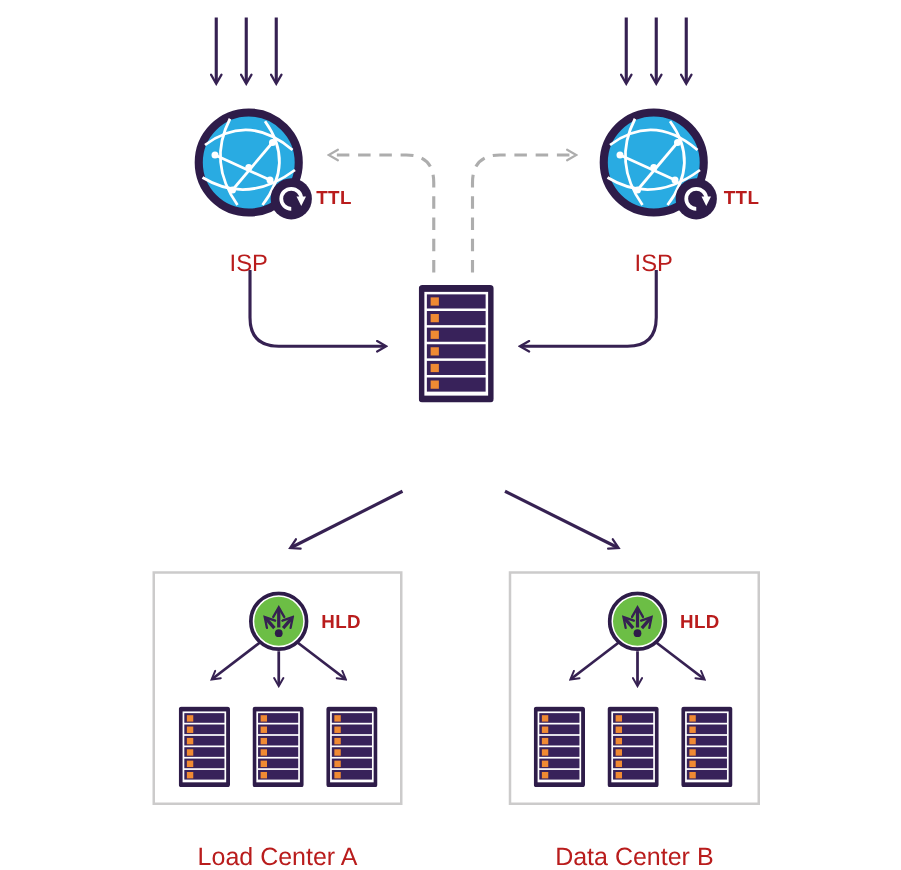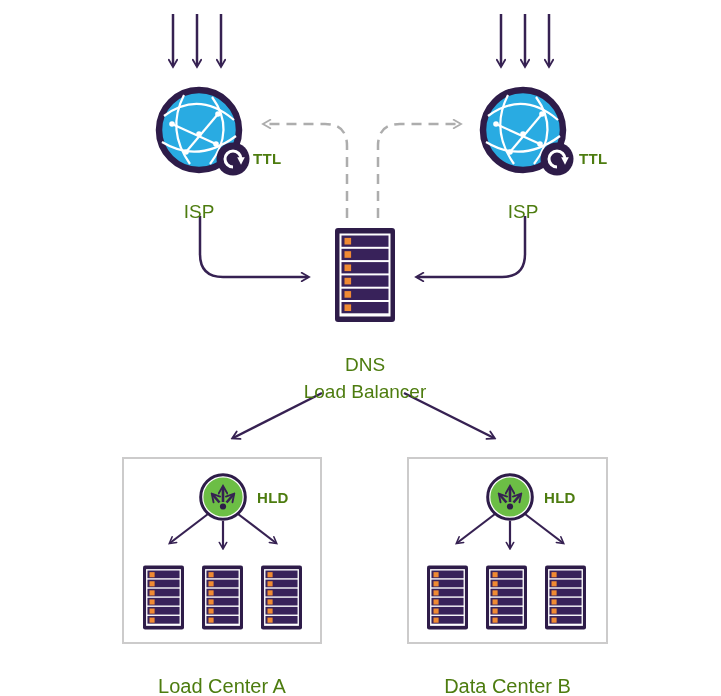--- a/index.html
+++ b/index.html
@@ -3,21 +3,21 @@
 <meta charset="utf-8">
 <style>
   html,body{margin:0;padding:0;background:#ffffff;}
   body{font-family:"Liberation Sans","DejaVu Sans",sans-serif;}
   .canvas{position:relative;width:721px;height:696px;background:#ffffff;overflow:hidden;}
   .abs{position:absolute;}
   svg{display:block;}
   .overlay{position:absolute;left:0;top:0;z-index:1;}
   .dc-box{position:absolute;border:2px solid #cccbcb;background:#ffffff;z-index:0;box-sizing:border-box;}
   .icon{z-index:2;}
-  .lbl{position:absolute;color:#4d7c0f;z-index:3;white-space:nowrap;}
+  .lbl{position:absolute;color:#b91c1c;z-index:3;white-space:nowrap;}
   .lbl-center{text-align:center;margin-top:24px;}
   .lbl-lg{font-size:20px;}
   .lbl-md{font-size:19px;line-height:27px;}
   .lbl-sm{font-size:15px;font-weight:bold;letter-spacing:.3px;}
 </style>
 </head>
 <body>
 
 <div class="canvas">
 
@@ -303,24 +303,20 @@
       </g>
     </svg>
   </div>
 
   <div class="lbl lbl-md lbl-center" style="left:147px;top:174px;width:104px;">ISP</div>
   <div class="lbl lbl-md lbl-center" style="left:471px;top:174px;width:104px;">ISP</div>
 
   <div class="lbl lbl-sm" style="left:253px;top:150px;">TTL</div>
   <div class="lbl lbl-sm" style="left:579px;top:150px;">TTL</div>
 
-  <div class="lbl lbl-md lbl-center" style="left:265px;top:327px;width:200px;">
-    <div>DNS</div>
-    <div>Load Balancer</div>
-  </div>
 
   <div class="lbl lbl-sm" style="left:257px;top:489px;">HLD</div>
   <div class="lbl lbl-sm" style="left:544px;top:489px;">HLD</div>
 
   <div class="lbl lbl-lg lbl-center" style="left:122px;top:651px;width:200px;">Load Center A</div>
   <div class="lbl lbl-lg lbl-center" style="left:407px;top:651px;width:201px;">Data Center B</div>
 
 </div>
 
 </body></html>

